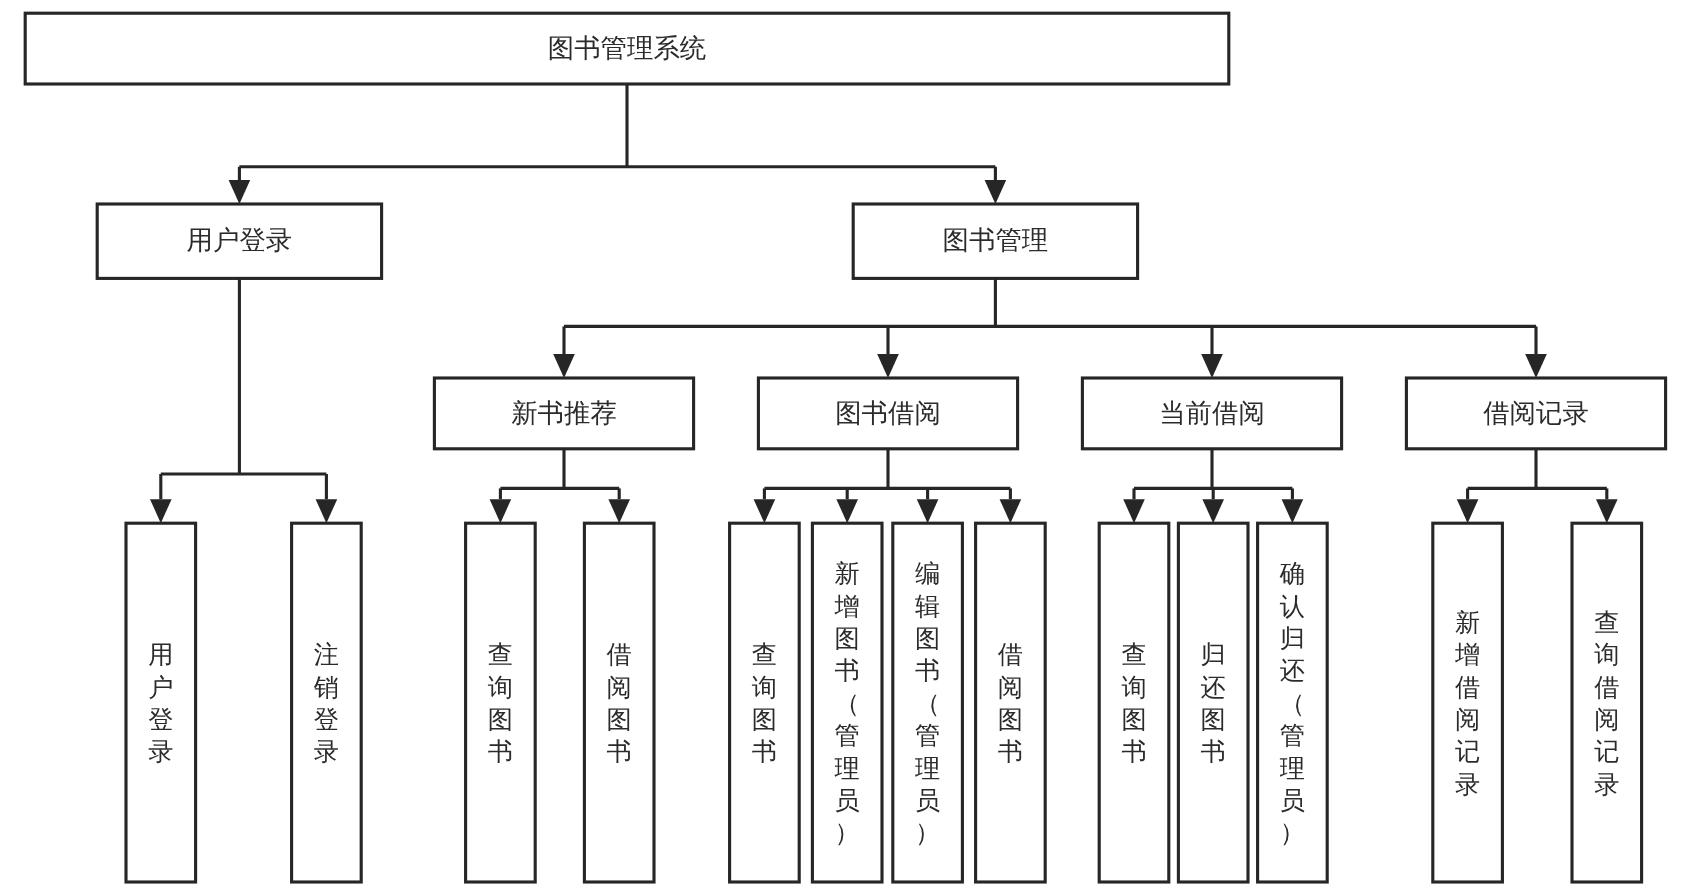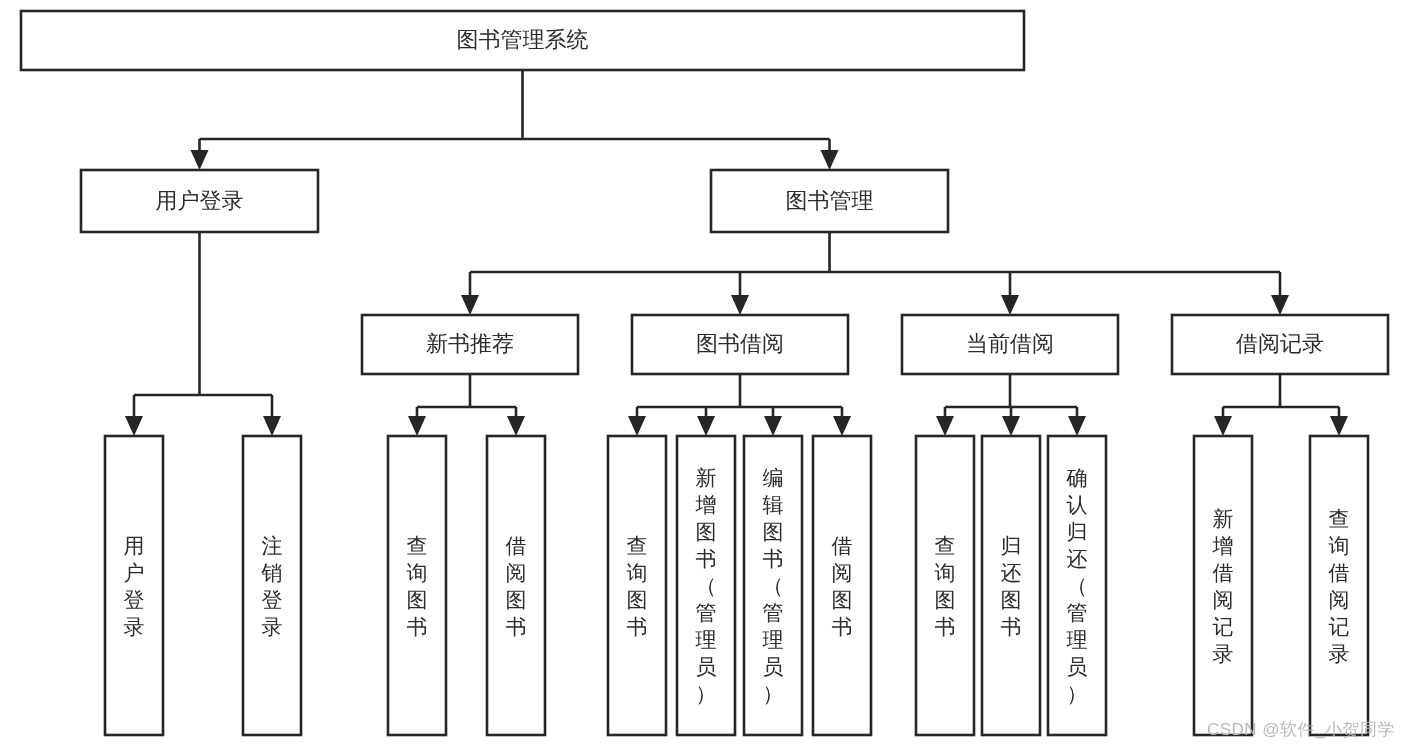--- a/index.html
+++ b/index.html
@@ -163,14 +163,13 @@
         <g>
           <rect x="1194" y="436" width="58" height="299" class="node-rect"></rect>
           <text x="1223" class="leaf-label"><tspan x="1223" y="525.6">新</tspan><tspan x="1223" y="552.6">增</tspan><tspan x="1223" y="579.6">借</tspan><tspan x="1223" y="606.6">阅</tspan><tspan x="1223" y="633.6">记</tspan><tspan x="1223" y="660.6">录</tspan></text>
         </g>
         <g>
           <rect x="1310" y="436" width="58" height="299" class="node-rect"></rect>
           <text x="1339" class="leaf-label"><tspan x="1339" y="525.6">查</tspan><tspan x="1339" y="552.6">询</tspan><tspan x="1339" y="579.6">借</tspan><tspan x="1339" y="606.6">阅</tspan><tspan x="1339" y="633.6">记</tspan><tspan x="1339" y="660.6">录</tspan></text>
         </g>
       </g>
   </svg>
-  <div class="watermark">CSDN @软件_小贺同学</div>
 </div>
 
 </body></html>

